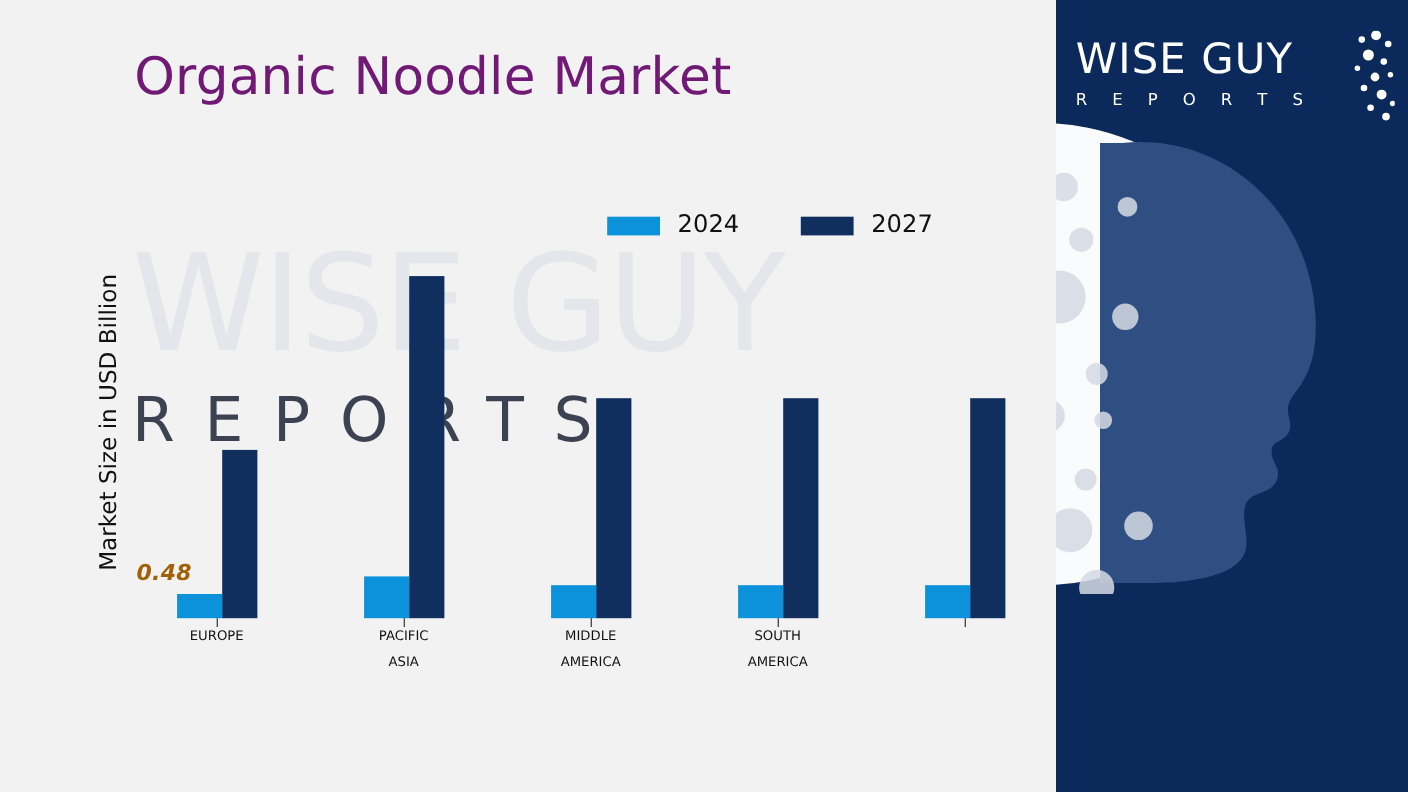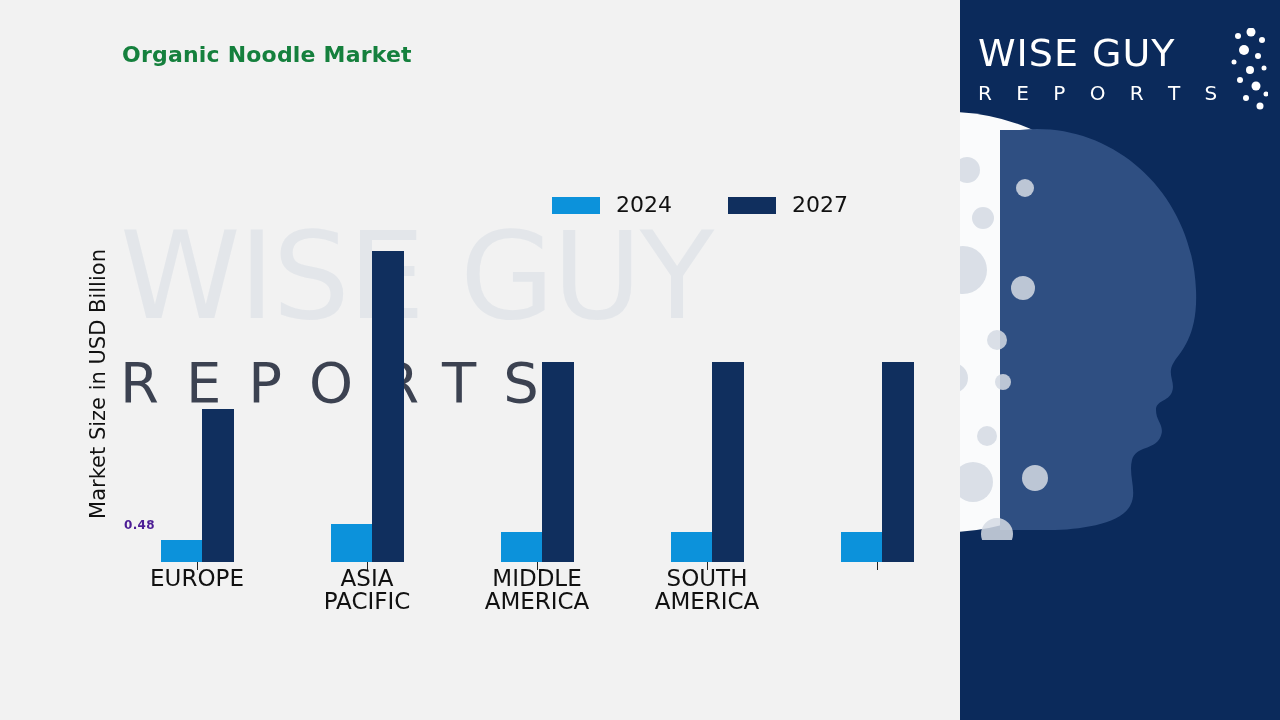--- a/index.html
+++ b/index.html
@@ -53,23 +53,23 @@
     line-height: 1;
     margin-top: 18px;
     white-space: nowrap;
   }
 
   
   .chart-title {
     position: absolute;
     left: 122px;
     top: 42px;
-    font-size: 22px;
-    font-weight: 700;
-    color: #15803d;
+    font-size: 47px;
+    font-weight: 400;
+    color: #701a75;
     letter-spacing: .2px;
     z-index: 4;
     white-space: nowrap;
   }
 
   
   .y-axis-label {
     position: absolute;
     left: -92px;
     top: 372px;
@@ -121,25 +121,26 @@
     display: flex;
     align-items: flex-end;
     justify-content: center;
   }
   .bar { display: block; }
   .bar-a { width: 41px; }
   .bar-b { width: 32px; }
   .bar-value {
     position: absolute;
     bottom: 0;
-    font-size: 12px;
+    font-size: 20px;
     font-weight: bold;
-    color: #4c1d95;
+    color: #a16207;
     white-space: nowrap;
     letter-spacing: .3px;
+    font-style: italic;
   }
 
   
   .axis-line {
     position: absolute;
     left: 112px;
     top: 562px;
     width: 830px;
     height: 1px;
     background: transparent;
@@ -158,21 +159,21 @@
     top: 567px;
     width: 830px;
     height: 120px;
     z-index: 4;
   }
   .cat {
     position: absolute;
     top: 0;
     width: 170px;
     text-align: center;
-    font-size: 23px;
+    font-size: 12px;
     line-height: 23px;
     color: #111;
   }
 
   
   .brand-panel {
     position: absolute;
     right: 0;
     top: 0;
     width: 320px;
@@ -217,21 +218,21 @@
   }
   .logo-main {
     font-size: 38px;
     font-weight: 400;
     color: #ffffff;
     letter-spacing: 1px;
     line-height: 1;
     white-space: nowrap;
   }
   .logo-sub {
-    font-size: 20px;
+    font-size: 15px;
     color: #ffffff;
     letter-spacing: 9px;
     line-height: 1;
     margin-top: 11px;
     white-space: nowrap;
   }
   .logo-dots { position: absolute; right: -6px; top: -6px; width: 92px; height: 86px; }
 </style>
 </head>
 <body>
@@ -298,22 +299,22 @@
       <span class="tick" style="left: 425px;"></span>
       <span class="tick" style="left: 595px;"></span>
       <span class="tick" style="left: 765px;"></span>
     </div>
 
   <div class="cat-labels" id="cats">
       <div class="cat" style="left: 0px;">
         <div>EUROPE</div>
       </div>
       <div class="cat" style="left: 170px;">
+        <div>PACIFIC</div>
         <div>ASIA</div>
-        <div>PACIFIC</div>
       </div>
       <div class="cat" style="left: 340px;">
         <div>MIDDLE</div>
         <div>AMERICA</div>
       </div>
       <div class="cat" style="left: 510px;">
         <div>SOUTH</div>
         <div>AMERICA</div>
       </div>
     </div>

